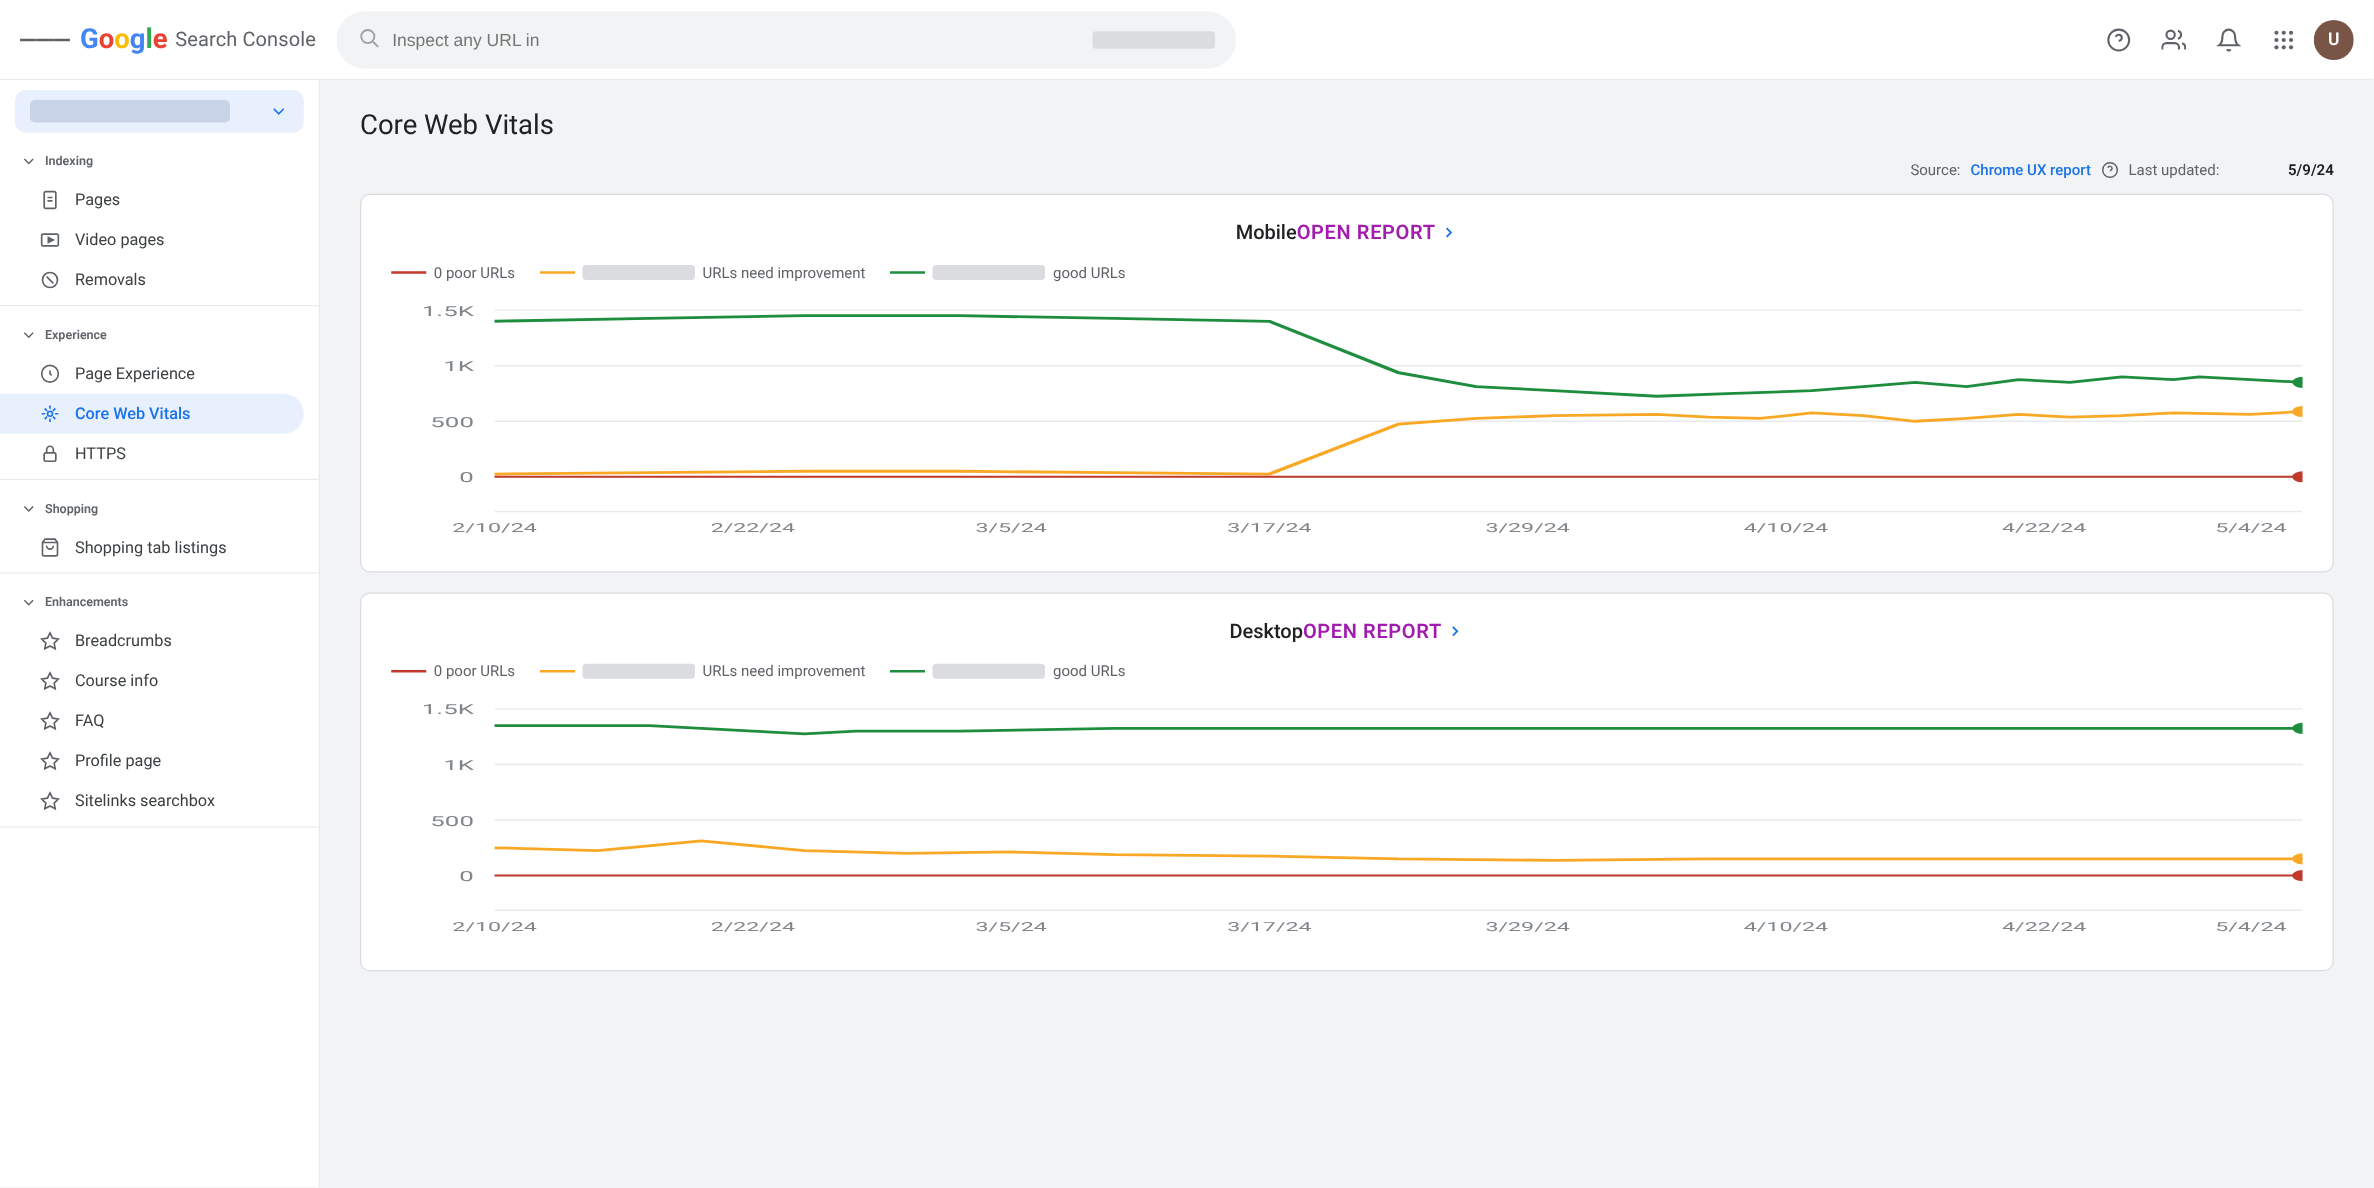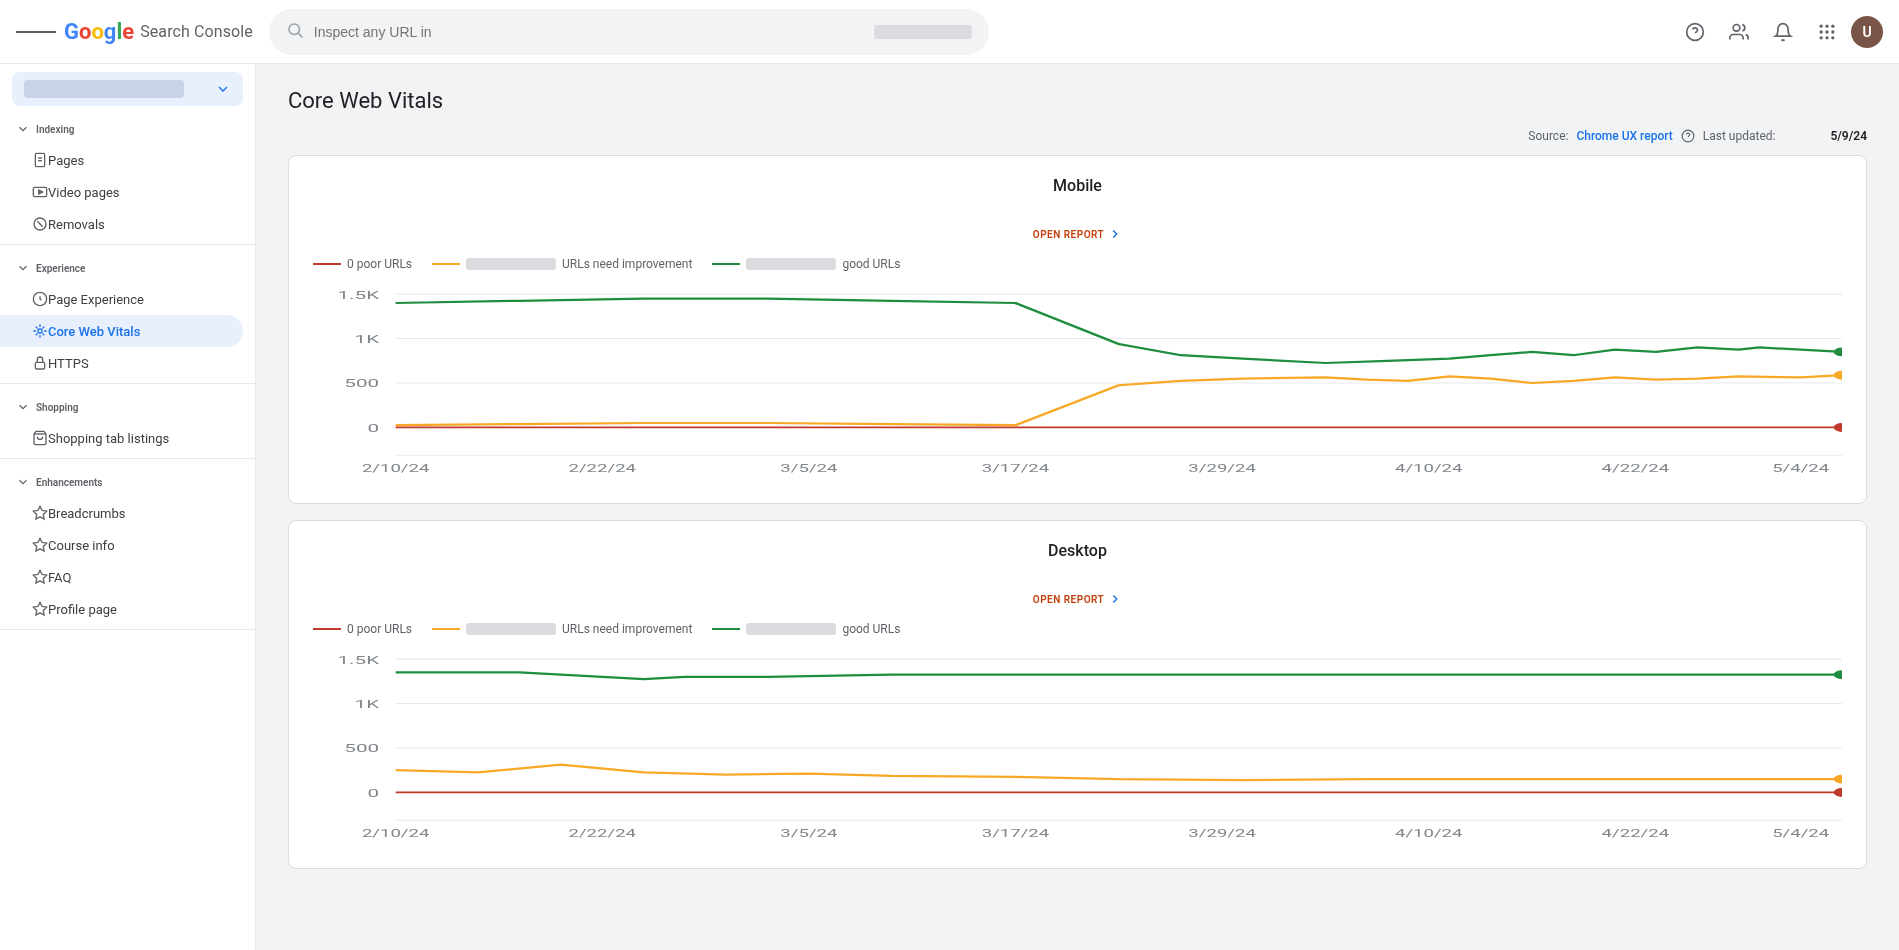--- a/index.html
+++ b/index.html
@@ -36,39 +36,39 @@
     .sidebar { width: 256px; background: #fff; overflow-y: auto; flex-shrink: 0; border-right: 1px solid #e8eaed; }
     .sidebar::-webkit-scrollbar { width: 6px; }
     .sidebar::-webkit-scrollbar-thumb { background: #dadce0; border-radius: 3px; }
 
     .property-selector { margin: 8px 12px; padding: 8px 12px; background: #e8f0fe; border-radius: 8px; cursor: pointer; display: flex; align-items: center; justify-content: space-between; }
     .property-name { font-size: 13px; color: #1a73e8; font-weight: 500; overflow: hidden; text-overflow: ellipsis; white-space: nowrap; background: #c9d3e8; border-radius: 4px; width: 160px; height: 18px; }
 
     .sidebar-section { margin-top: 8px; }
     .sidebar-section-header { display: flex; align-items: center; padding: 8px 16px; font-size: 10px; font-weight: 600; color: #5f6368; text-transform: none; cursor: pointer; gap: 6px; }
 
-    .sidebar-item { display: flex; align-items: center; padding: 8px 16px 8px 32px; font-size: 13px; color: #3c4043; cursor: pointer; gap: 0; border-radius: 0 24px 24px 0; margin-right: 12px; }
+    .sidebar-item { display: flex; align-items: center; padding: 8px 16px 8px 32px; font-size: 13px; color: #3c4043; cursor: pointer; gap: 12px; border-radius: 0 24px 24px 0; margin-right: 12px; }
     .sidebar-item.active { background: #e8f0fe; color: #1a73e8; font-weight: 500; }
     .sidebar-item svg { flex-shrink: 0; }
 
     
     .main { flex: 1; overflow-y: auto; padding: 24px 32px; background: #f1f3f4; }
     .main::-webkit-scrollbar { width: 8px; }
     .main::-webkit-scrollbar-thumb { background: #dadce0; border-radius: 4px; }
 
     .page-title { font-size: 22px; font-weight: 400; color: #202124; margin-bottom: 16px; }
 
     .source-bar { display: flex; align-items: center; justify-content: flex-end; gap: 8px; font-size: 12px; color: #5f6368; margin-bottom: 12px; }
     .source-bar a { color: #1a73e8; text-decoration: none; font-weight: 500; }
 
     
     .chart-card { background: #fff; border-radius: 8px; border: 1px solid #dadce0; margin-bottom: 16px; padding: 20px 24px; }
-    .chart-card-header { display: flex; align-items: center; justify-content: center; margin-bottom: 16px; flex-direction: column; }
+    .chart-card-header { display: flex; align-items: center; justify-content: center; margin-bottom: 16px; }
     .chart-card-title { font-size: 16px; font-weight: 500; color: #202124; }
-    .open-report-btn { display: flex; align-items: center; gap: 4px; color: #c2410c; font-size: 10px; font-weight: 600; cursor: pointer; text-transform: uppercase; letter-spacing: 0.5px; text-decoration: none; margin-top: 32px; }
+    .open-report-btn { display: flex; align-items: center; gap: 4px; color: #a21caf; font-size: 16px; font-weight: 600; cursor: pointer; text-transform: uppercase; letter-spacing: 0.5px; text-decoration: none; }
 
     .legend { display: flex; align-items: center; gap: 20px; margin-bottom: 12px; font-size: 12px; color: #5f6368; }
     .legend-item { display: flex; align-items: center; gap: 6px; }
     .legend-label-blurred { width: 90px; height: 12px; background: #dadce0; border-radius: 3px; display: inline-block; }
 
     .chart-area { position: relative; height: 200px; width: 100%; }
 
     
     svg.chart { width: 100%; height: 100%; }
 
@@ -267,20 +267,26 @@
             <polygon points="12 2 15.09 8.26 22 9.27 17 14.14 18.18 21.02 12 17.77 5.82 21.02 7 14.14 2 9.27 8.91 8.26 12 2"></polygon>
           </svg>
         <span>FAQ</span>
       </div>
       <div class="sidebar-item">
         <svg width="16" height="16" viewBox="0 0 24 24" fill="none" stroke="#5f6368" stroke-width="2">
             <polygon points="12 2 15.09 8.26 22 9.27 17 14.14 18.18 21.02 12 17.77 5.82 21.02 7 14.14 2 9.27 8.91 8.26 12 2"></polygon>
           </svg>
         <span>Profile page</span>
       </div>
+      <div class="sidebar-item">
+        <svg width="16" height="16" viewBox="0 0 24 24" fill="none" stroke="#5f6368" stroke-width="2">
+            <polygon points="12 2 15.09 8.26 22 9.27 17 14.14 18.18 21.02 12 17.77 5.82 21.02 7 14.14 2 9.27 8.91 8.26 12 2"></polygon>
+          </svg>
+        <span>Sitelinks searchbox</span>
+      </div>
     </div>
 
     <hr class="divider">
 
   </nav>
 
   <main class="main">
     <h1 class="page-title">Core Web Vitals</h1>
 
     <div class="source-bar">

